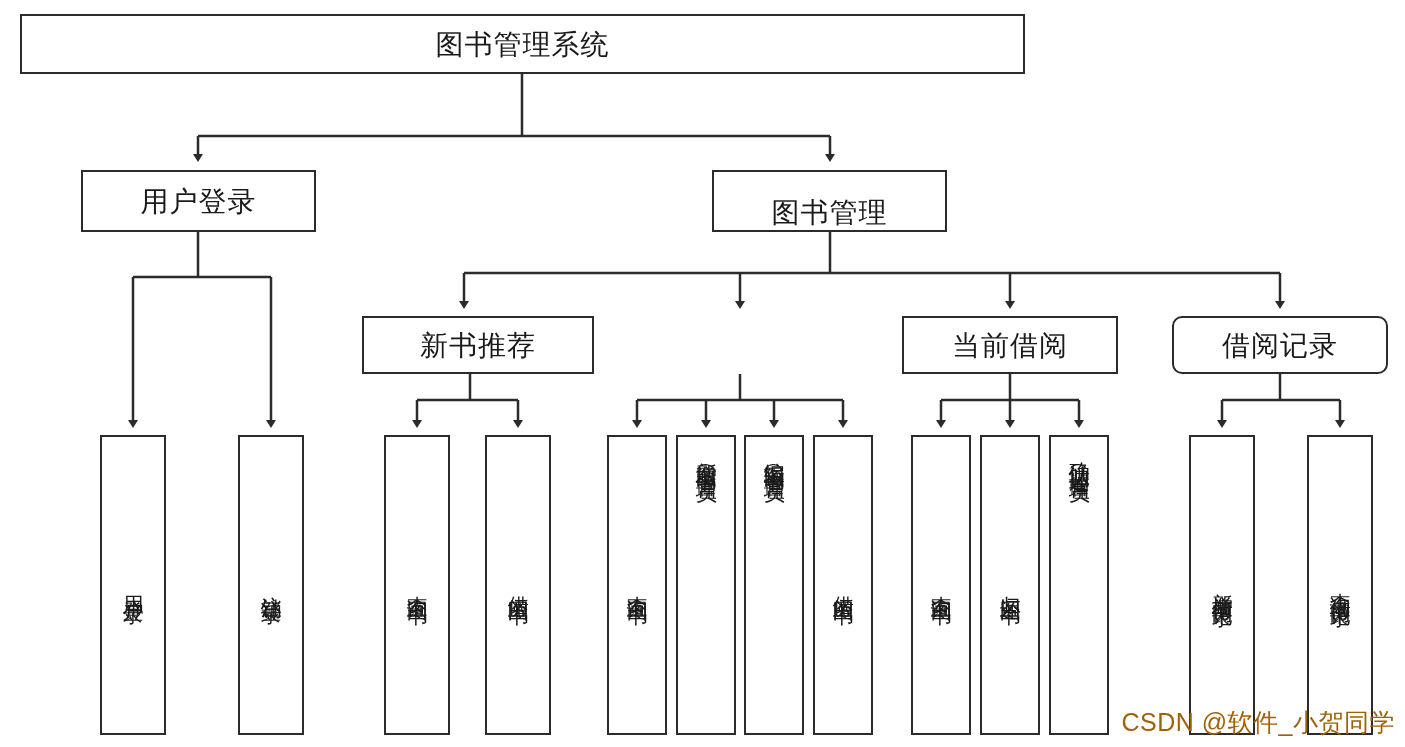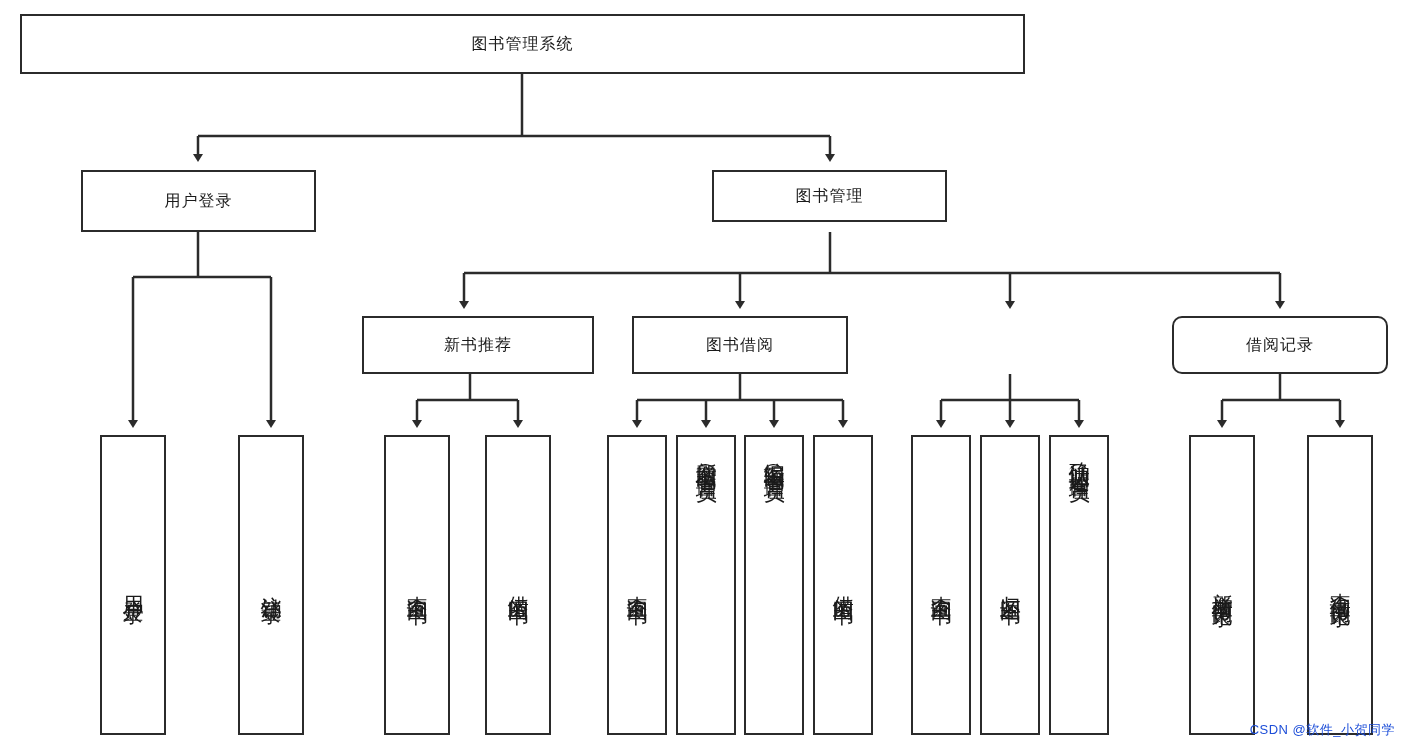--- a/index.html
+++ b/index.html
@@ -29,21 +29,21 @@
     position: absolute;
     box-sizing: border-box;
     border: 2px solid #2b2b2b;
     background: #ffffff;
     display: flex;
     align-items: center;
     justify-content: center;
     color: #1a1a1a;
   }
   .node .label {
-    font-size: 16px;
+    font-size: 28px;
     line-height: 1.25;
     letter-spacing: 1px;
     white-space: nowrap;
   }
   .node.vert {
     align-items: flex-start;
     justify-content: center;
     padding-top: 8px;
   }
   .node.vert .label {
@@ -54,22 +54,22 @@
     white-space: nowrap;
   }
   .node.vert.centered {
     align-items: center;
     padding-top: 0;
   }
   .watermark {
     position: absolute;
     right: 10px;
     bottom: 8px;
-    font-size: 13px;
-    color: #1d4ed8;
+    font-size: 25px;
+    color: #a16207;
     letter-spacing: 0.5px;
     white-space: nowrap;
     user-select: none;
   }
 </style>
 </head>
 <body>
 
 <div id="canvas">
 
@@ -123,29 +123,29 @@
     </g>
   </svg>
 
   <div class="node" style="left:20px; top:14px; width:1005px; height:60px;">
     <span class="label">图书管理系统</span>
   </div>
 
   <div class="node" style="left:81px; top:170px; width:235px; height:62px;">
     <span class="label">用户登录</span>
   </div>
-  <div class="node" style="left:712px; top:170px; width:235px; height:52px;">
+  <div class="node" style="left:712px; top:170px; width:235px; height:62px;align-items:flex-end;">
     <span class="label">图书管理</span>
   </div>
 
   <div class="node" style="left:362px; top:316px; width:232px; height:58px;">
     <span class="label">新书推荐</span>
   </div>
-  <div class="node" style="left:632px; top:316px; width:216px; height:58px;">
-    <span class="label">图书借阅</span>
+  <div class="node" style="left:902px; top:316px; width:216px; height:58px;">
+    <span class="label">当前借阅</span>
   </div>
   <div class="node" style="left:1172px; top:316px; width:216px; height:58px;border-radius:10px;">
     <span class="label">借阅记录</span>
   </div>
 
   <div class="node vert centered" style="left:100px; top:435px; width:66px; height:300px;">
     <span class="label">用户登录</span>
   </div>
   <div class="node vert centered" style="left:238px; top:435px; width:66px; height:300px;">
     <span class="label">注销登录</span>

